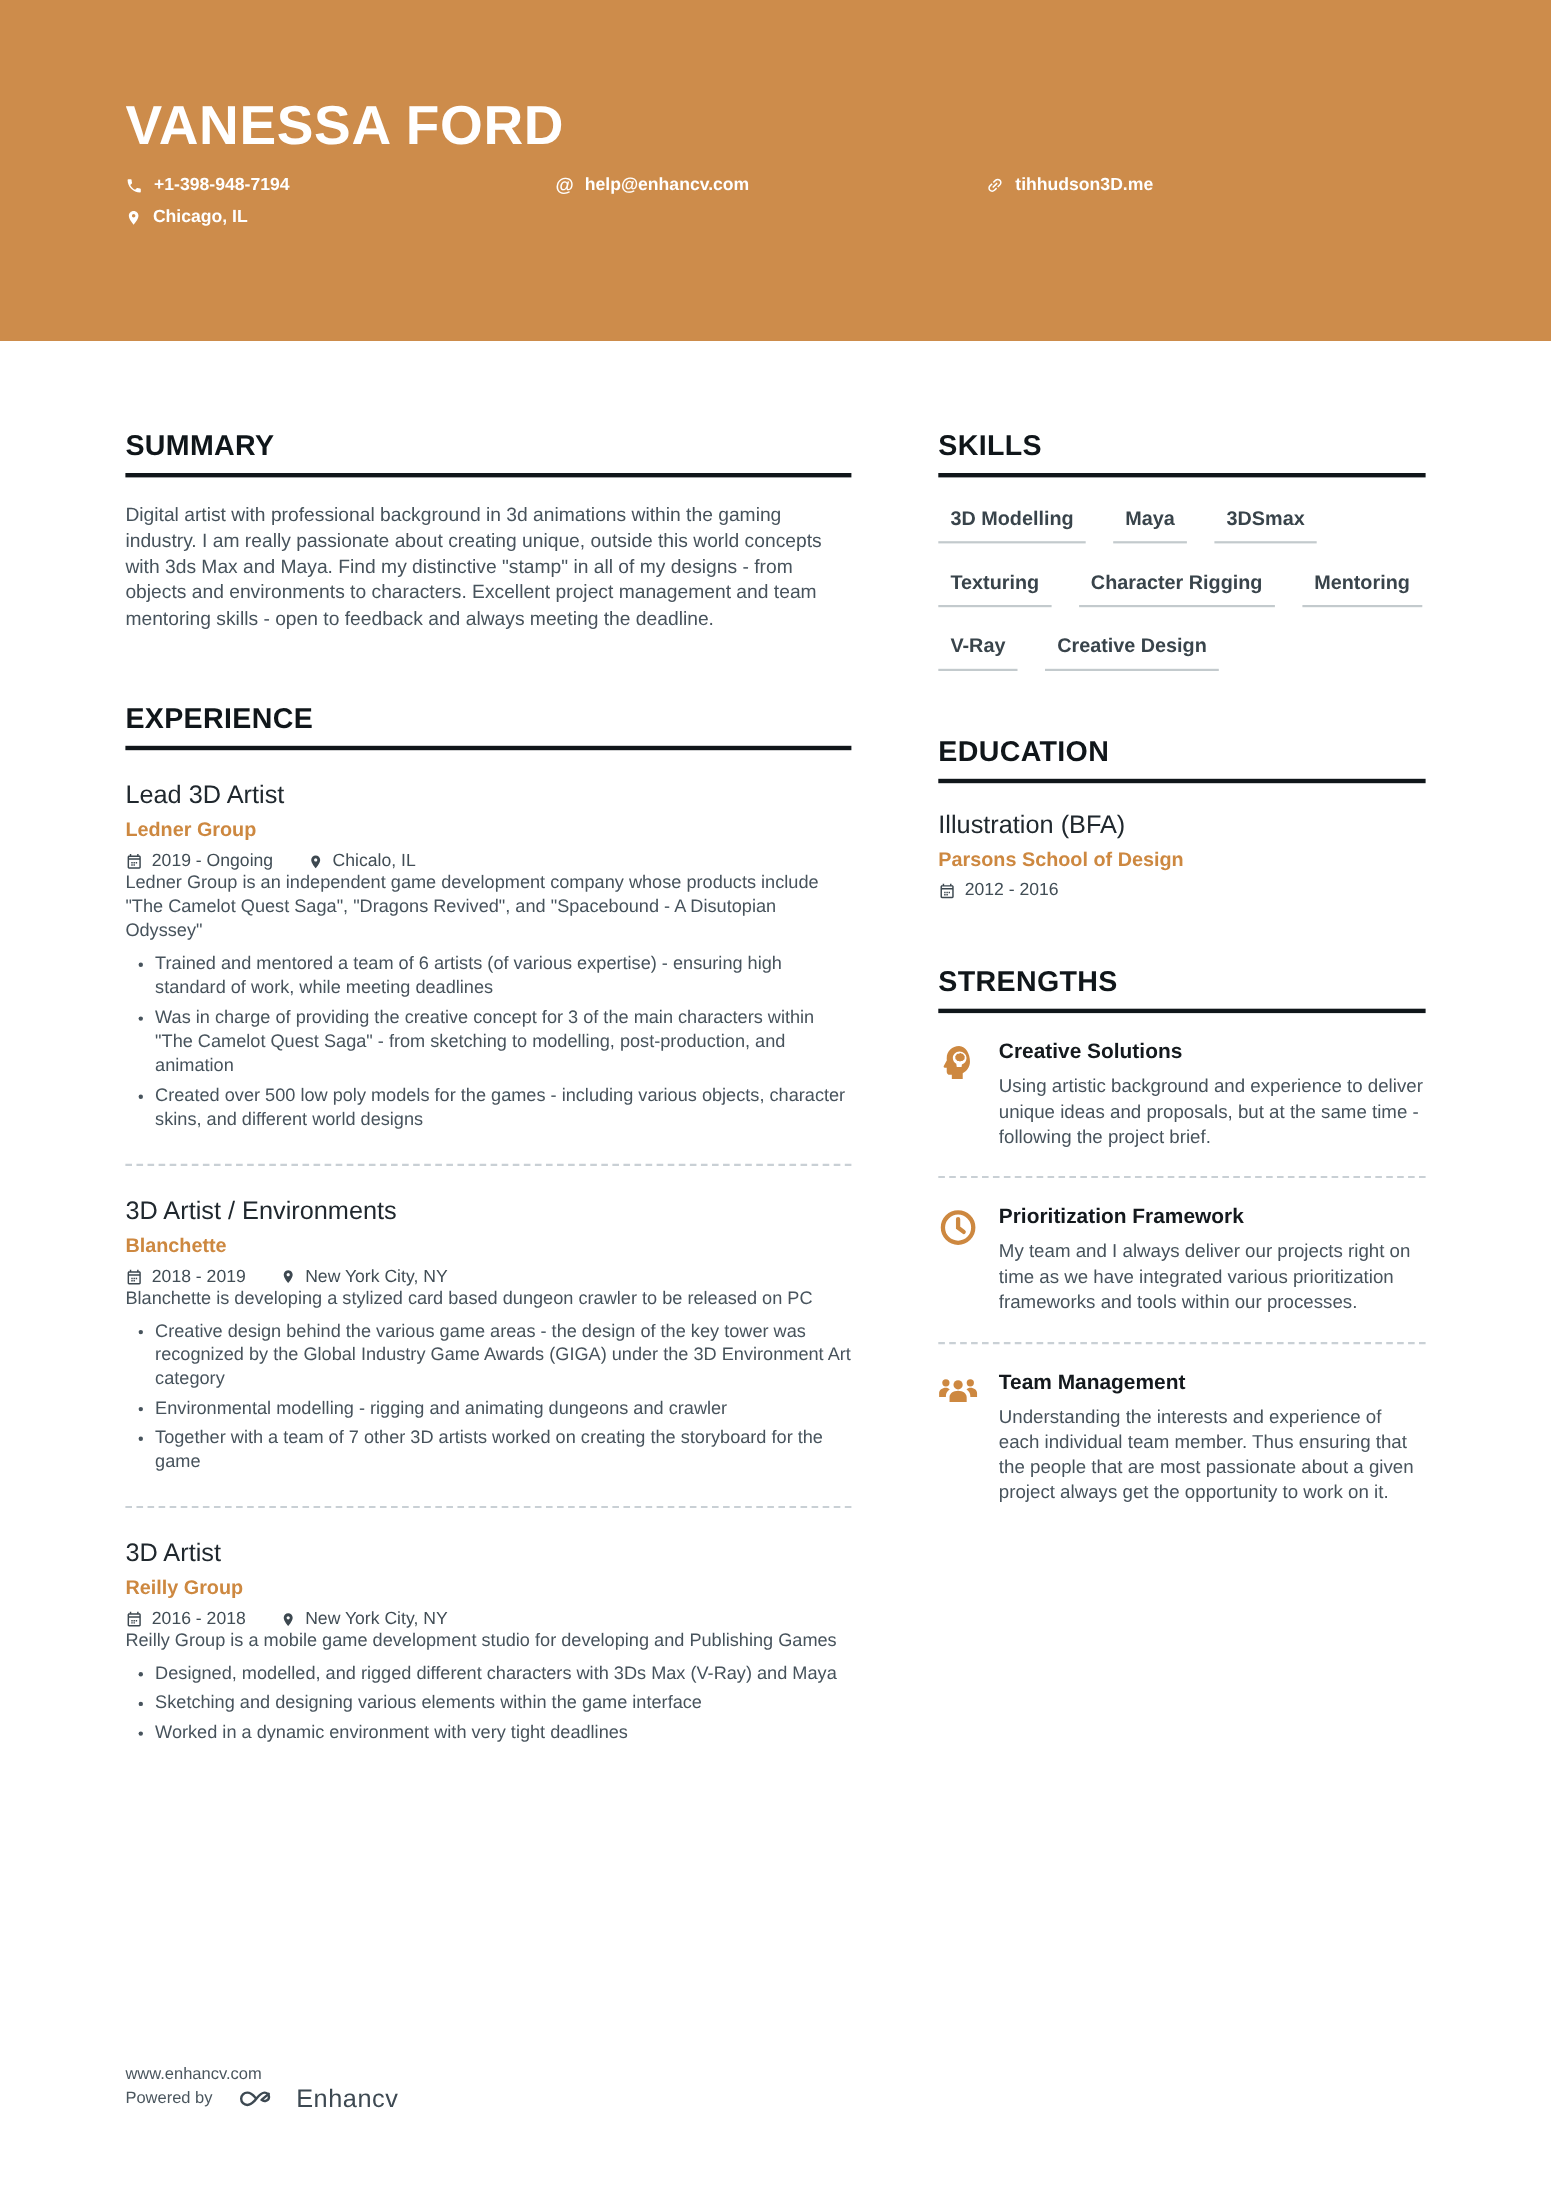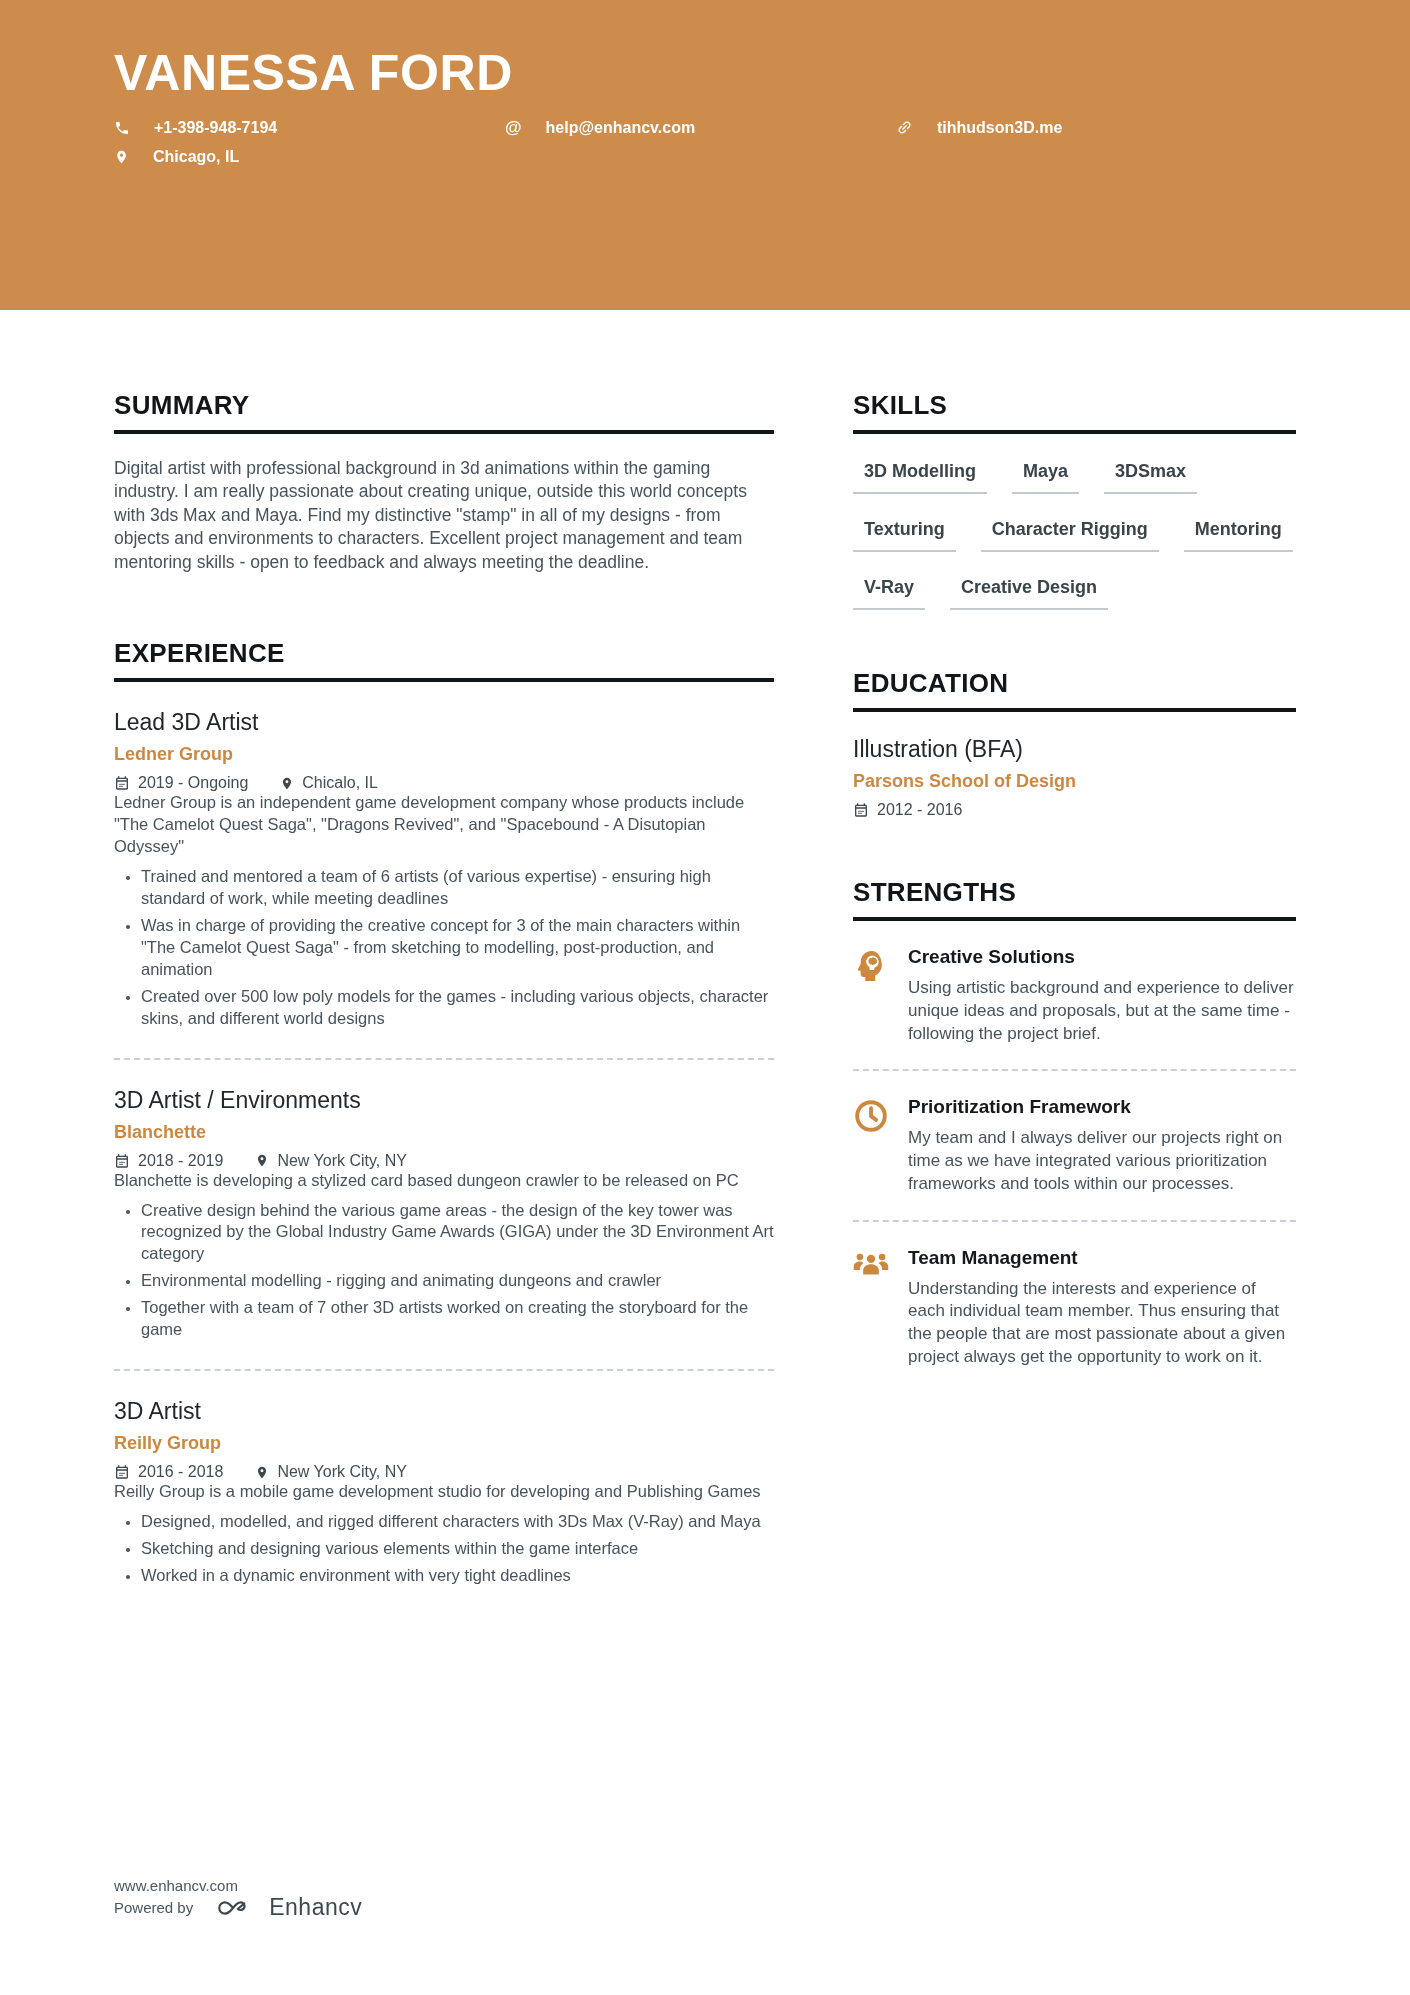--- a/index.html
+++ b/index.html
@@ -2,25 +2,25 @@
 <html><head>
 <meta charset="utf-8">
 <style>
   * { margin:0; padding:0; box-sizing:border-box; }
   html,body { background:#ffffff; }
   .page {
     position:relative; width:1410px; height:1995px; background:#ffffff;
     font-family:"Liberation Sans", sans-serif; overflow:hidden;
   }
   
-  .header { background:#CD8C4B; color:#ffffff; padding:47px 114px 36px; height:310px; }
+  .header { background:#CD8C4B; color:#ffffff; padding:88px 114px 36px; height:310px; }
   .name { font-size:50px; font-weight:700; letter-spacing:0.6px; line-height:1.05; }
   .tagline { margin-top:15px; font-size:23px; font-weight:700; }
   .contacts { margin-top:19px; display:flex; flex-wrap:wrap; row-gap:11px; }
-  .contact { width:391px; display:flex; align-items:center; gap:24px; font-size:16px; font-weight:700; }
+  .contact { width:391px; display:flex; align-items:center; gap:10px; font-size:16px; font-weight:700; }
   .contact svg { flex:none; }
   .at-glyph { font-size:17px; font-weight:700; line-height:1; }
   
   .main { display:flex; gap:79px; padding:80px 114px 0; }
   .col-left { width:660px; flex:none; }
   .col-right { width:443px; flex:none; }
   .section-title {
     font-size:26px; font-weight:800; color:#10161a; letter-spacing:0.3px;
     padding-bottom:9px; border-bottom:4px solid #10161a;
   }

